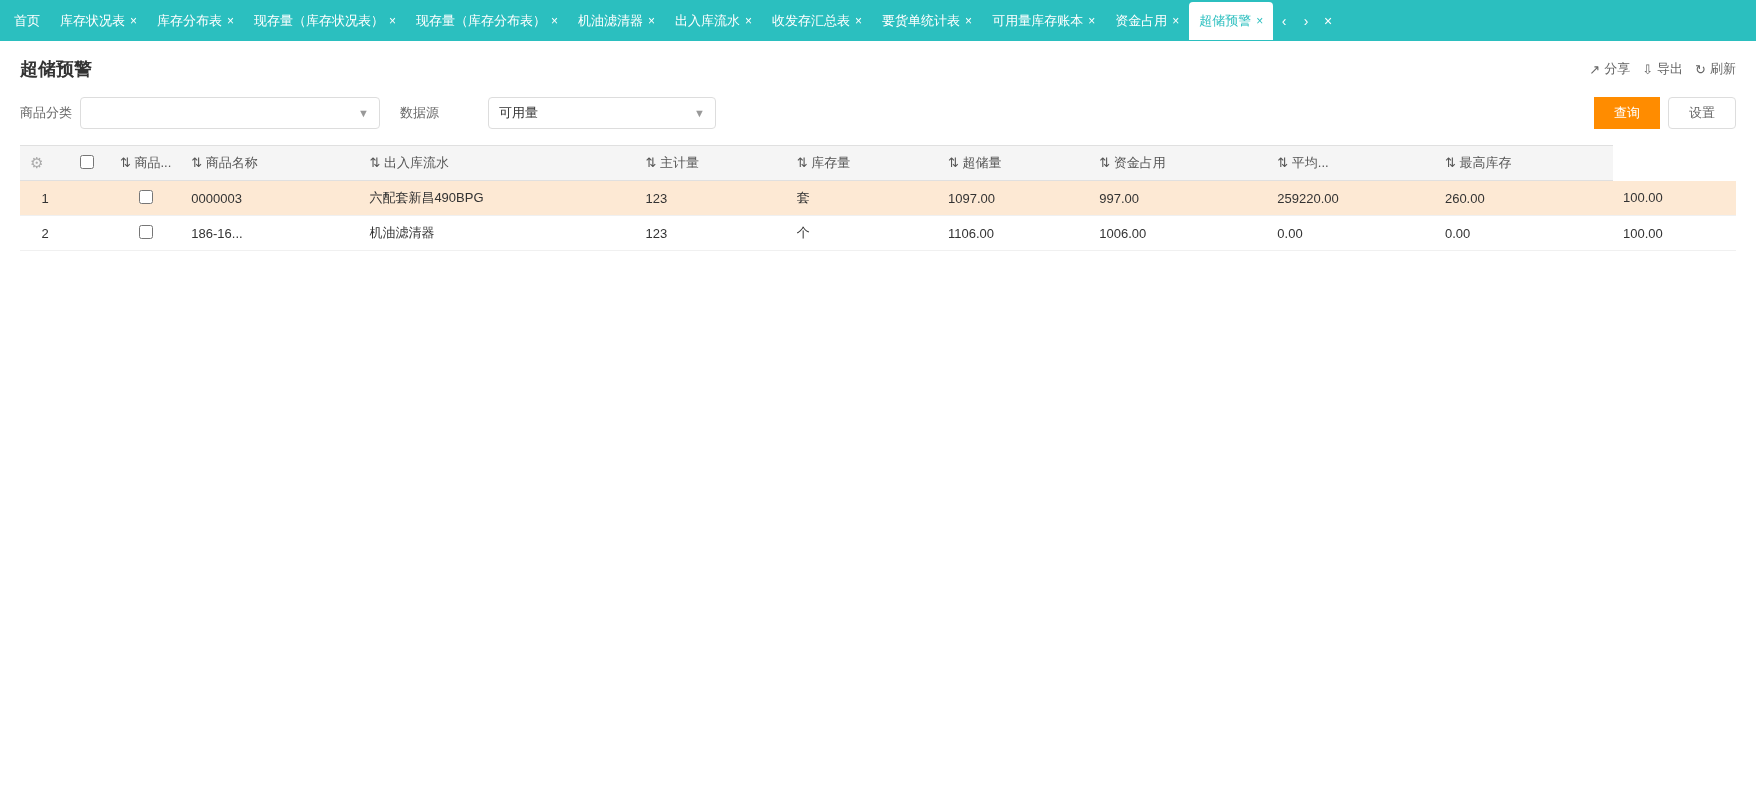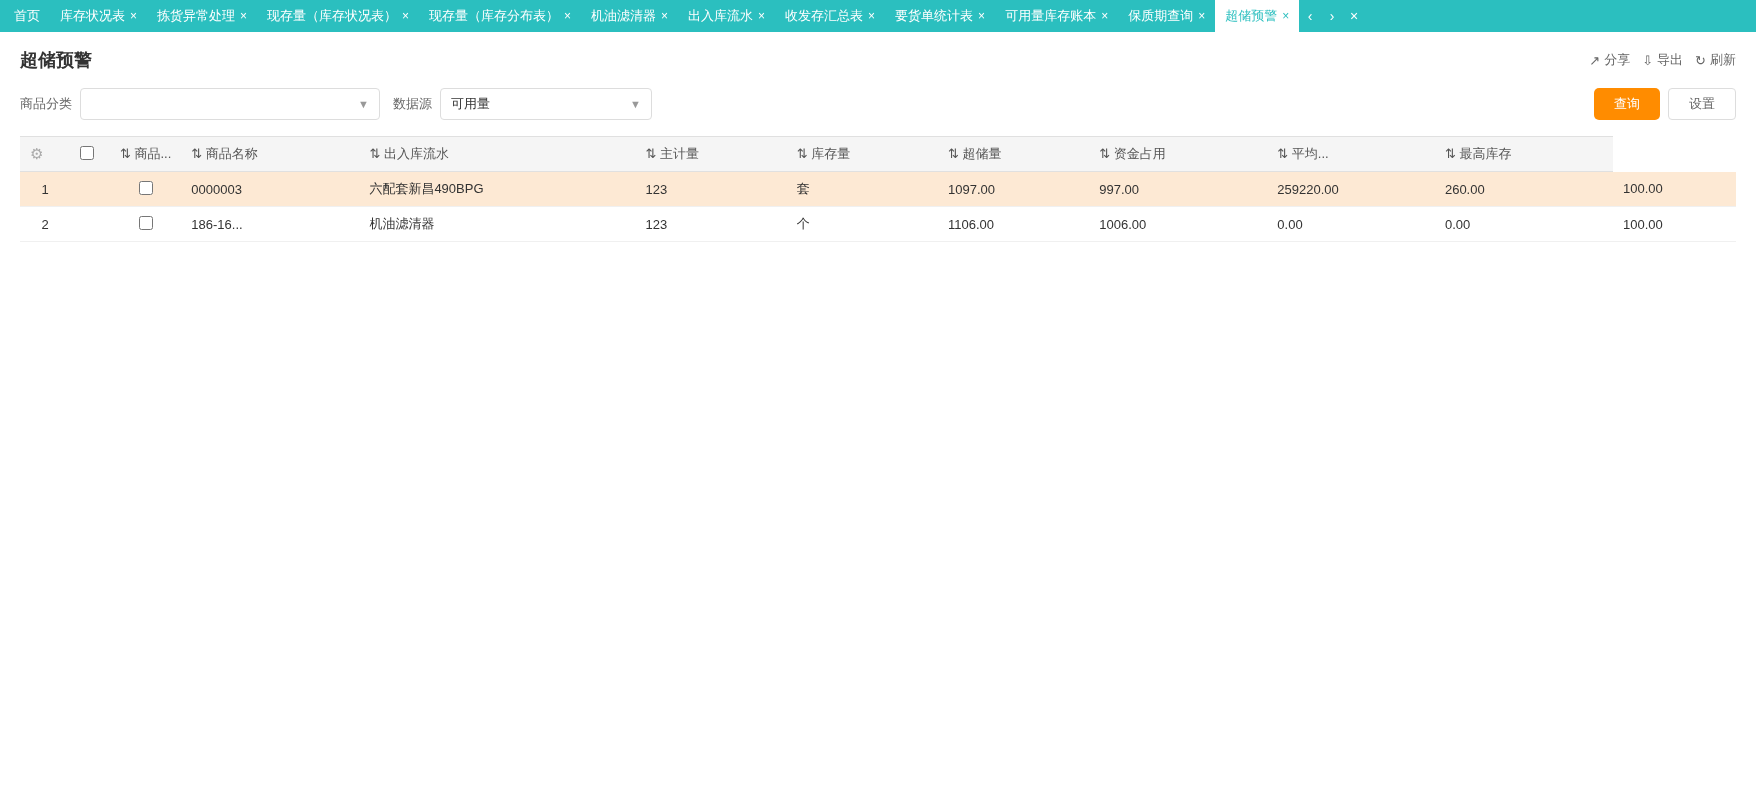--- a/index.html
+++ b/index.html
@@ -3,21 +3,21 @@
   <meta charset="utf-8">
   <style>
     * { box-sizing: border-box; margin: 0; padding: 0; }
     body { font-family: "Microsoft YaHei", Arial, sans-serif; font-size: 13px; background: #fff; color: #333; }
 
     
     .top-nav {
       background: #2bbfbf;
       display: flex;
       align-items: center;
-      height: 32px;
+      height: 41px;
       padding: 0 4px;
       overflow: hidden;
       flex-wrap: nowrap;
     }
     .nav-item {
       color: #fff;
       padding: 0 10px;
       height: 38px;
       display: flex;
       align-items: center;
@@ -80,21 +80,21 @@
       align-items: center;
       gap: 4px;
       background: none;
       border: none;
     }
 
     
     .filter-area {
       display: flex;
       align-items: center;
-      gap: 13px;
+      gap: 20px;
       margin-bottom: 16px;
       flex-wrap: wrap;
     }
     .filter-group {
       display: flex;
       align-items: center;
       gap: 8px;
     }
     .filter-label {
       color: #666;
@@ -110,28 +110,29 @@
       display: flex;
       align-items: center;
       justify-content: space-between;
       cursor: pointer;
       background: #fff;
       font-size: 13px;
       color: #333;
     }
     .filter-select .arrow { color: #999; font-size: 11px; }
     .filter-select-small {
-      width: 212px;
+      width: 228px;
+      margin-left: 41px;
     }
 
     .btn-query {
       background: #ff8c00;
       color: #fff;
       border: none;
-      border-radius: 5px;
+      border-radius: 0;
       padding: 0 20px;
       height: 32px;
       cursor: pointer;
       font-size: 13px;
     }
     .btn-setting {
       background: #fff;
       color: #666;
       border: 1px solid #ddd;
       border-radius: 4px;
@@ -196,21 +197,21 @@
 
 <div class="top-nav">
   <div class="nav-item">
     <span>首页</span>
   </div>
   <div class="nav-item">
     <span>库存状况表</span>
     <span class="close-btn">×</span>
   </div>
   <div class="nav-item">
-    <span>拣货异常处理</span>
+    <span>库存分布表</span>
     <span class="close-btn">×</span>
   </div>
   <div class="nav-item">
     <span>现存量（库存状况表）</span>
     <span class="close-btn">×</span>
   </div>
   <div class="nav-item">
     <span>现存量（库存分布表）</span>
     <span class="close-btn">×</span>
   </div>
@@ -228,21 +229,21 @@
   </div>
   <div class="nav-item">
     <span>要货单统计表</span>
     <span class="close-btn">×</span>
   </div>
   <div class="nav-item">
     <span>可用量库存账本</span>
     <span class="close-btn">×</span>
   </div>
   <div class="nav-item">
-    <span>保质期查询</span>
+    <span>资金占用</span>
     <span class="close-btn">×</span>
   </div>
   <div class="nav-item active">
     <span>超储预警</span>
     <span class="close-btn">×</span>
   </div>
   <button class="nav-arrow">‹</button>
   <button class="nav-arrow">›</button>
   <button class="nav-arrow">×</button>
 </div>

